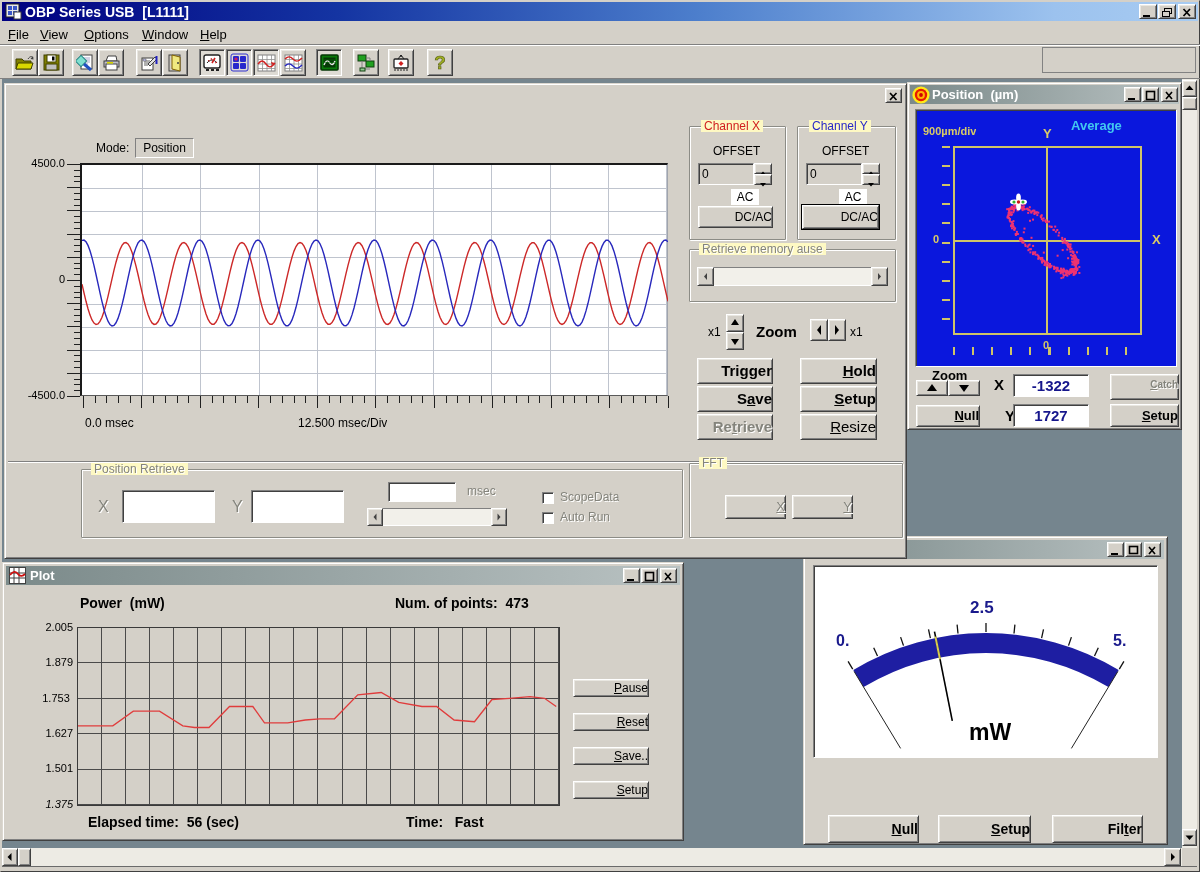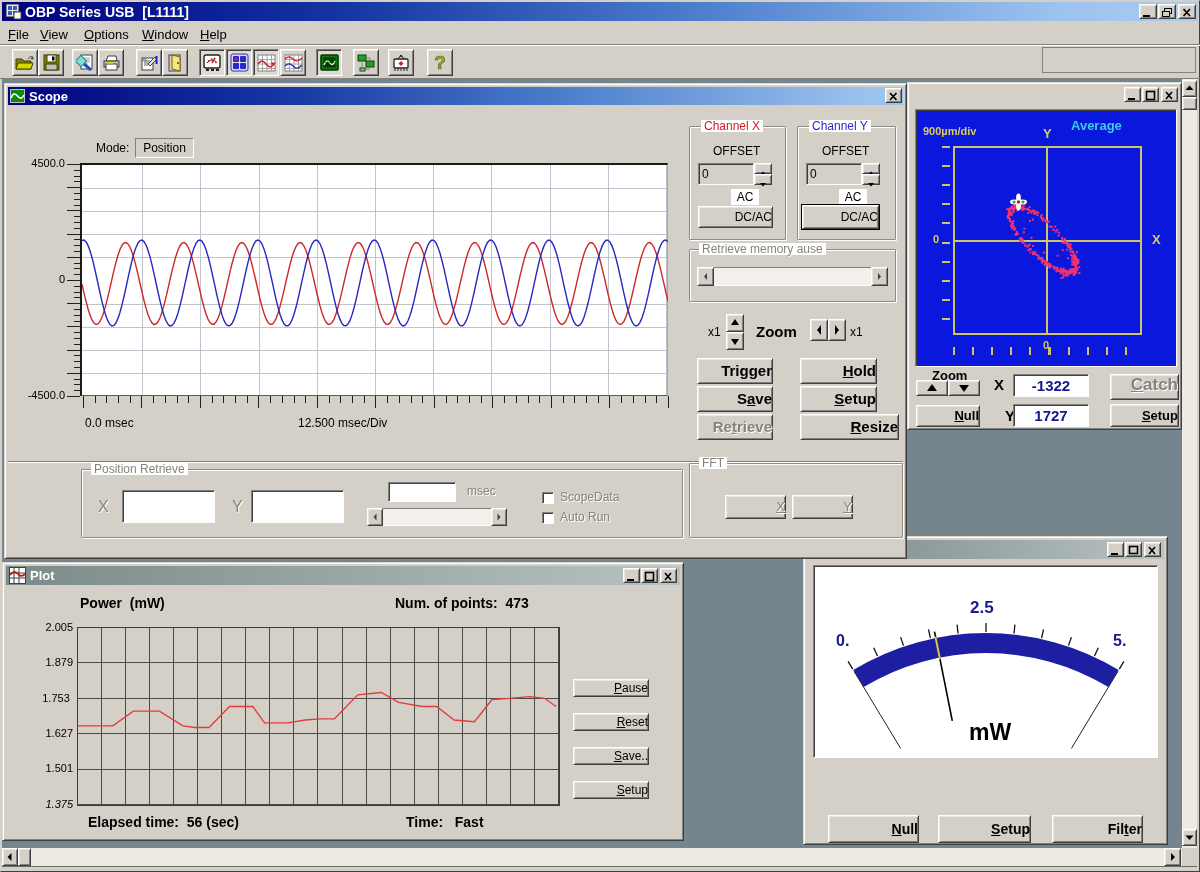--- a/index.html
+++ b/index.html
@@ -2,21 +2,21 @@
 <html><head><meta charset="utf-8"><style>
 *{margin:0;padding:0;box-sizing:border-box;font-family:"Liberation Sans",sans-serif;}
 html,body{width:1200px;height:872px;overflow:hidden;}
 body{position:relative;background:#d4d0c8;}
 .abs{position:absolute;}
 .win{position:absolute;background:#d4d0c8;border:1px solid;border-color:#dcd8d0 #404040 #404040 #dcd8d0;box-shadow:inset 1px 1px 0 #fff,inset -1px -1px 0 #808080;}
 .tb{position:absolute;overflow:hidden;white-space:nowrap;}
 .btn{position:absolute;background:#d4d0c8;border:1px solid;border-color:#fff #404040 #404040 #fff;box-shadow:inset 1px 1px 0 #e9e7e1,inset -1px -1px 0 #808080;text-align:right;color:#000;}
 .sunk{position:absolute;border:1px solid;border-color:#808080 #fff #fff #808080;box-shadow:inset 1px 1px 0 #404040;background:#fff;}
 .grp{position:absolute;border:1px solid #8c8c86;border-radius:1px;box-shadow:inset 1px 1px 0 #fff,1px 1px 0 #fff;}
-.grpl{position:absolute;background:#ffffff;padding:0 3px;font-size:12px;line-height:12px;text-align:right;}
+.grpl{position:absolute;background:#fef9c3;padding:0 3px;font-size:12px;line-height:12px;text-align:right;}
 .dis{color:#84847c;text-shadow:1px 1px 0 #fff;}
 .cap{position:absolute;display:flex;align-items:center;color:#fff;font-weight:bold;font-size:13px;overflow:hidden;}
 .cbtn{position:absolute;background:#d4d0c8;border:1px solid;border-color:#fff #404040 #404040 #fff;box-shadow:inset 1px 1px 0 #e9e7e1,inset -1px -1px 0 #808080;}
 u{text-decoration:underline;}
 .tick{position:absolute;}
 </style></head><body>
 
 <div class="abs" style="left:0;top:0;width:1200px;height:872px;border:1px solid;border-color:#d4d0c8 #404040 #404040 #d4d0c8;"></div>
 <div class="abs" style="left:2px;top:2px;width:1196px;height:19px;background:linear-gradient(90deg,#000080 0%,#1434a2 28%,#4c7ecc 58%,#9cc2ee 88%,#a8ccf2 100%);"></div>
 <svg class="abs" style="left:5px;top:3px" width="17" height="17" viewBox="0 0 17 17">
@@ -219,20 +219,29 @@
    <div class="tb" style="left:156px;top:32px;font-size:17px;font-weight:bold;color:#1a1a8c;">2.5</div>
    <div class="tb" style="left:299px;top:66px;font-size:16px;font-weight:bold;color:#1a1a8c;">5.</div>
    <div class="tb" style="left:155px;top:153px;font-size:23px;font-weight:bold;color:#000;">mW</div>
  </div>
  <div class="btn" style="left:24px;top:278px;width:91px;height:28px;font-size:14px;font-weight:bold;line-height:26px;"><u>N</u>ull</div>
  <div class="btn" style="left:134px;top:278px;width:93px;height:28px;font-size:14px;font-weight:bold;line-height:26px;"><u>S</u>etup</div>
  <div class="btn" style="left:248px;top:278px;width:91px;height:28px;font-size:14px;font-weight:bold;line-height:26px;">Fil<u>t</u>er</div>
 </div>
 
 <div class="win" style="left:907px;top:82px;width:275px;height:348px;">
+ <div class="cap" style="left:2px;top:2px;right:2px;height:19px;background:linear-gradient(90deg,#7b8a8a,#b9c2c2);padding-left:2px;">
+  <svg width="18" height="18" viewBox="0 0 18 18">
+        <circle cx="9" cy="9" r="8.6" fill="#ffe818"></circle>
+        <circle cx="9" cy="9" r="6.2" fill="#e81800"></circle>
+        <circle cx="9" cy="9" r="3.9" fill="#ffb400"></circle>
+        <circle cx="9" cy="9" r="1.9" fill="#d00000"></circle>
+      </svg>
+  <span style="margin-left:2px;">Position&nbsp;&nbsp;(µm)</span>
+ </div>
  <div class="cbtn" style="left:216px;top:4px;width:17px;height:15px;"><svg width="15" height="13">
         <rect x="3" y="9" width="7" height="2" fill="#000"></rect>
       </svg></div>
  <div class="cbtn" style="left:234px;top:4px;width:17px;height:15px;"><svg width="15" height="13">
         <rect x="3.5" y="2.5" width="8" height="8" fill="none" stroke="#000" stroke-width="1.6"></rect>
       </svg></div>
  <div class="cbtn" style="left:253px;top:4px;width:17px;height:15px;"><svg width="15" height="13">
         <path d="M4 3 L10 10 M10 3 L4 10" stroke="#000" stroke-width="1.6"></path>
       </svg></div>
  <div class="sunk" style="left:7px;top:26px;width:262px;height:258px;background:#0a17dd;">
@@ -644,21 +653,21 @@
  </div>
  <div class="tb" style="left:24px;top:285px;font-size:13px;font-weight:bold;">Zoom</div>
  <div class="btn" style="left:8px;top:297px;width:32px;height:16px;"><svg width="30" height="14">
         <path d="M15 3 L20 10 L10 10 Z" fill="#000"></path>
       </svg></div>
  <div class="btn" style="left:40px;top:297px;width:32px;height:16px;"><svg width="30" height="14">
         <path d="M10 4 L20 4 L15 11 Z" fill="#000"></path>
       </svg></div>
  <div class="tb" style="left:86px;top:293px;font-size:15px;font-weight:bold;">X</div>
  <div class="sunk" style="left:105px;top:291px;width:76px;height:23px;text-align:center;font-size:15px;font-weight:bold;color:#16168c;line-height:21px;">-1322</div>
- <div class="btn dis" style="left:202px;top:291px;width:69px;height:26px;font-size:17px;font-weight:bold;line-height:20px;"><u>C</u>atch</div>
+ <div class="btn dis" style="left:202px;top:291px;width:69px;height:26px;font-size:10px;font-weight:bold;line-height:20px;"><u>C</u>atch</div>
  <div class="btn" style="left:8px;top:322px;width:64px;height:22px;font-size:13px;font-weight:bold;line-height:20px;"><u>N</u>ull</div>
  <div class="tb" style="left:97px;top:324px;font-size:15px;font-weight:bold;">Y</div>
  <div class="sunk" style="left:105px;top:321px;width:76px;height:23px;text-align:center;font-size:15px;font-weight:bold;color:#16168c;line-height:21px;">1727</div>
  <div class="btn" style="left:202px;top:321px;width:69px;height:23px;font-size:13px;font-weight:bold;line-height:21px;"><u>S</u>etup</div>
 </div>
 
 <div class="win" style="left:2px;top:562px;width:682px;height:279px;">
  <div class="cap" style="left:3px;top:3px;right:3px;height:19px;background:linear-gradient(90deg,#7b8a8a,#b9c2c2);padding-left:3px;">
   <svg width="17" height="17" viewBox="0 0 17 17">
         <rect x="0.5" y="0.5" width="16" height="16" fill="#fff" stroke="#404040"></rect>
@@ -693,27 +702,20 @@
  <div class="tb" style="left:36px;top:235px;width:34px;text-align:right;font-size:11px;font-style:italic;">1.375</div>
  <div class="btn" style="left:570px;top:116px;width:76px;height:18px;font-size:12px;line-height:16px;"><u>P</u>ause</div>
  <div class="btn" style="left:570px;top:150px;width:76px;height:18px;font-size:12px;line-height:16px;"><u>R</u>eset</div>
  <div class="btn" style="left:570px;top:184px;width:76px;height:18px;font-size:12px;line-height:16px;"><u>S</u>ave..</div>
  <div class="btn" style="left:570px;top:218px;width:76px;height:18px;font-size:12px;line-height:16px;"><u>S</u>etup</div>
  <div class="tb" style="left:85px;top:251px;font-size:14px;font-weight:bold;">Elapsed time:&nbsp;&nbsp;56 (sec)</div>
  <div class="tb" style="left:403px;top:251px;font-size:14px;font-weight:bold;">Time:&nbsp;&nbsp;&nbsp;Fast</div>
 </div>
 
 <div class="win" style="left:4px;top:83px;width:903px;height:476px;">
- <div class="cap" style="left:3px;top:3px;right:3px;height:18px;background:linear-gradient(90deg,#000080 0%,#1535a2 30%,#4c7ecc 62%,#9cc2ee 96%);padding-left:2px;">
-  <svg width="15" height="14" viewBox="0 0 15 14">
-        <rect x="0.5" y="0.5" width="14" height="13" fill="#0a8a0a" stroke="#c0c0c0"></rect>
-        <path d="M1 9 C3 4,5 4,7.5 7 S12 10,14 6" stroke="#fff" stroke-width="1.6" fill="none"></path>
-      </svg>
-  <span style="margin-left:4px;">Scope</span>
- </div>
  <div class="cbtn" style="left:880px;top:4px;width:17px;height:15px;"><svg width="15" height="13">
         <path d="M4 3 L10.5 10 M10.5 3 L4 10" stroke="#000" stroke-width="1.7"></path>
       </svg></div>
 
  <div class="tb" style="left:91px;top:57px;font-size:12px;">Mode:</div>
  <div class="abs" style="left:130px;top:54px;width:59px;height:20px;border:1px solid;border-color:#808080 #fff #fff #808080;font-size:12px;text-align:center;line-height:18px;">Position</div>
 
  <div class="tb" style="left:20px;top:73px;width:40px;text-align:right;font-size:11px;">4500.0</div>
  <div class="tb" style="left:20px;top:189px;width:40px;text-align:right;font-size:11px;">0</div>
  <div class="tb" style="left:14px;top:305px;width:46px;text-align:right;font-size:11px;">-4500.0</div>
@@ -786,21 +788,21 @@
  <div class="btn" style="left:823px;top:235px;width:18px;height:22px;"><svg width="16" height="20">
         <path d="M6 5 L10 10 L6 15 Z" fill="#000"></path>
       </svg></div>
  <div class="tb" style="left:845px;top:241px;font-size:12px;">x1</div>
 
  <div class="btn" style="left:692px;top:274px;width:76px;height:26px;font-size:15px;font-weight:bold;line-height:24px;">Trigger</div>
  <div class="btn" style="left:795px;top:274px;width:77px;height:26px;font-size:15px;font-weight:bold;line-height:24px;"><u>H</u>old</div>
  <div class="btn" style="left:692px;top:302px;width:76px;height:26px;font-size:15px;font-weight:bold;line-height:24px;">S<u>a</u>ve</div>
  <div class="btn" style="left:795px;top:302px;width:77px;height:26px;font-size:15px;font-weight:bold;line-height:24px;"><u>S</u>etup</div>
  <div class="btn dis" style="left:692px;top:330px;width:76px;height:26px;font-size:15px;font-weight:bold;line-height:24px;">Re<u>t</u>rieve</div>
- <div class="btn" style="left:795px;top:330px;width:99px;height:26px;font-size:15px;font-weight:bold;line-height:24px;"><u>R</u>esize</div>
+ <div class="btn" style="left:795px;top:330px;width:77px;height:26px;font-size:15px;font-weight:normal;line-height:24px;"><u>R</u>esize</div>
 
  <div class="abs" style="left:3px;top:377px;width:895px;height:1px;background:#808080;"></div>
  <div class="abs" style="left:3px;top:378px;width:895px;height:1px;background:#fff;"></div>
 
  <div class="grp" style="left:76px;top:385px;width:602px;height:69px;"></div>
  <div class="grpl dis" style="left:86px;top:379px;">Position Retrieve</div>
  <div class="tb dis" style="left:93px;top:414px;font-size:16px;">X</div>
  <div class="sunk" style="left:117px;top:406px;width:93px;height:33px;"></div>
  <div class="tb dis" style="left:227px;top:414px;font-size:16px;">Y</div>
  <div class="sunk" style="left:246px;top:406px;width:93px;height:33px;"></div>

